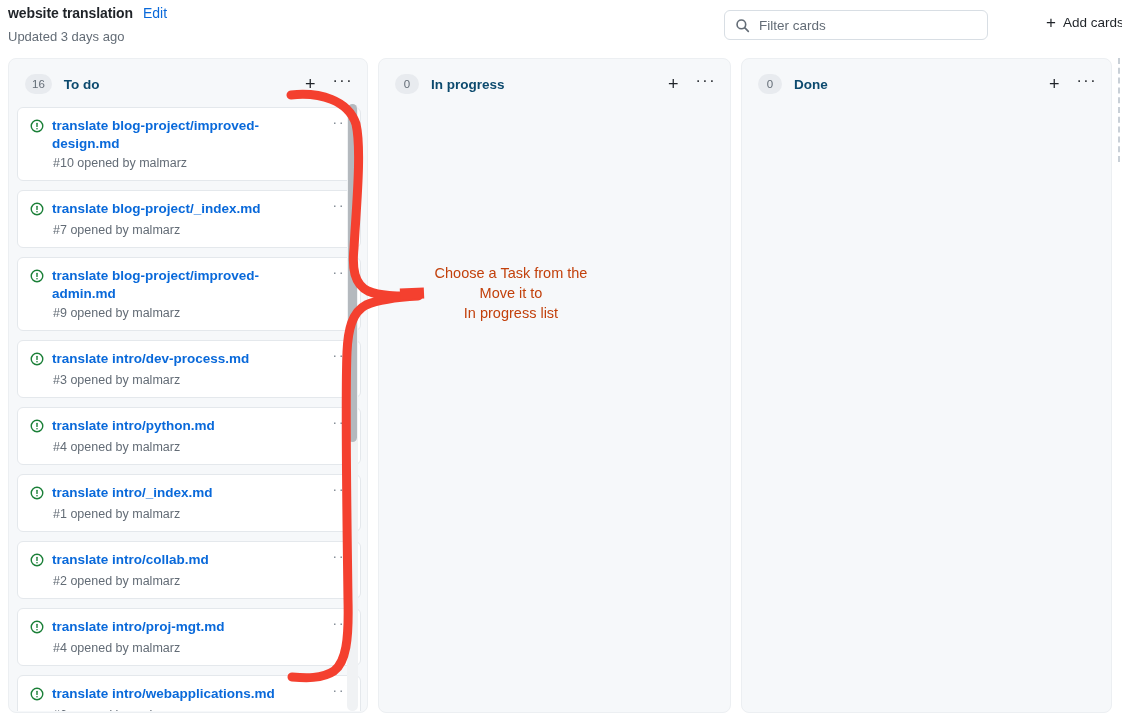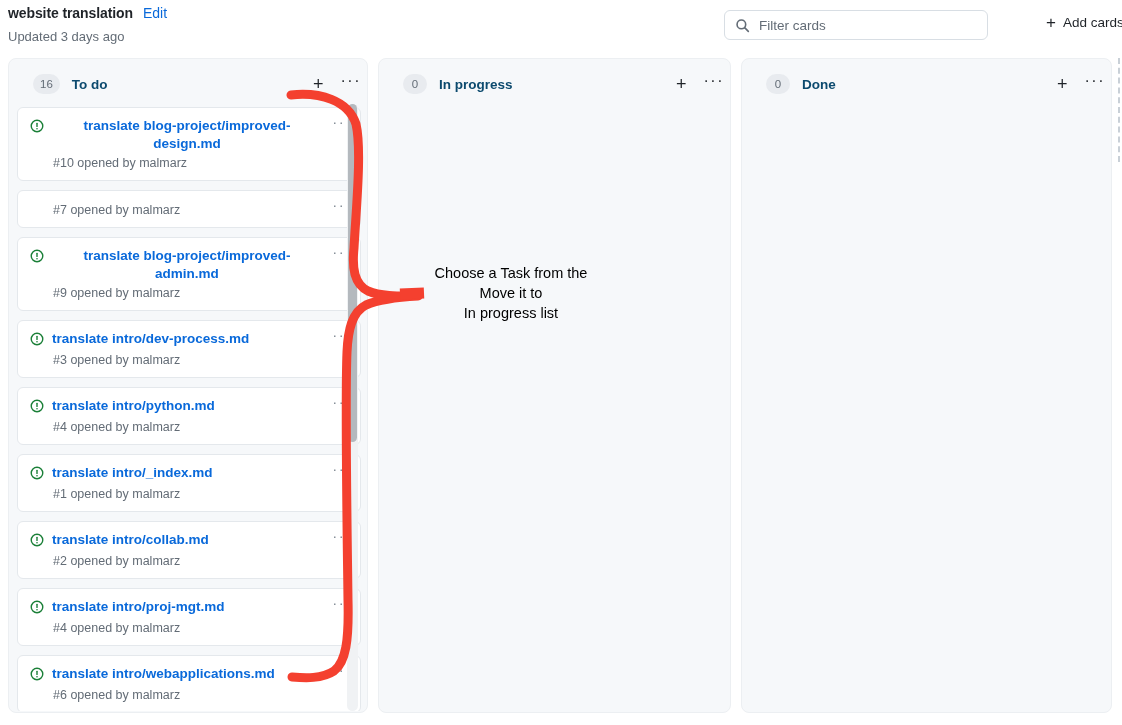--- a/index.html
+++ b/index.html
@@ -59,21 +59,21 @@
     position: absolute; top: 0;
     background: #f6f8fa;
     border: 1px solid #eceff2;
     border-radius: 8px;
   }
   .col-todo     { left: 8px;   width: 360px; height: 655px; }
   .col-progress { left: 378px; width: 353px; height: 655px; }
   .col-done     { left: 741px; width: 371px; height: 655px; }
 
   .col-header {
-    position: absolute; left: 8px; top: 0; width: 100%; height: 50px;
+    position: absolute; left: 0; top: 0; width: 100%; height: 50px;
     display: flex; align-items: center; padding: 0 14px 0 16px;
   }
   .count-badge {
     min-width: 24px; height: 20px; padding: 0 7px;
     background: #e8ebef; border-radius: 10px;
     font-size: 11.5px; color: #636c76;
     display: flex; align-items: center; justify-content: center;
     margin-right: 12px;
   }
   .col-title {
@@ -104,21 +104,20 @@
     margin-bottom: 9px;
   }
   .card-top {
     display: flex; align-items: flex-start; gap: 8px;
   }
   .issue-icon { flex: none; margin-top: 2px; }
   .card-title {
     font-size: 13.5px; font-weight: bold; color: #0969da;
     line-height: 18px; cursor: pointer;
     padding-right: 26px;
-    text-align: center;
   }
   .card-sub {
     font-size: 12.5px; color: #636c76; margin-top: 3px; margin-left: 23px;
   }
   .card-dots {
     position: absolute; right: 8px; top: 6px;
     font-size: 15px; letter-spacing: 1.6px;
     color: #848d97; cursor: pointer; line-height: 1;
   }
 
@@ -135,21 +134,21 @@
   }
 
   
   .annotation-svg {
     position: absolute; left: 0; top: 0; width: 1122px; height: 725px;
     pointer-events: none;
   }
   .annot-text {
     position: absolute; left: 405px; top: 263px;
     width: 212px; text-align: center;
-    color: #000000; font-size: 14.5px; line-height: 20px;
+    color: #c2410c; font-size: 14.5px; line-height: 20px;
   }
 
   
   .col-ghost {
     position: absolute; left: 1118px; top: 0;
     width: 40px; height: 104px;
     border-left: 2px dashed #c9d0d7;
   }
 </style>
 </head>
@@ -201,20 +200,30 @@
                 <circle cx="8" cy="11.1" r="0.95" fill="#1a7f37"></circle>
               </svg>
           </span>
           <span class="card-title">translate blog-project/improved-design.md</span>
         </div>
         <div class="card-sub">#10 opened by malmarz</div>
         <span class="card-dots">···</span>
       </div>
 
       <div class="card">
+        <div class="card-top">
+          <span class="issue-icon">
+            <svg width="14" height="14" viewBox="0 0 16 16">
+                <circle cx="8" cy="8" r="6.6" fill="none" stroke="#1a7f37" stroke-width="1.6"></circle>
+                <rect x="7.2" y="4.2" width="1.6" height="5" rx="0.7" fill="#1a7f37"></rect>
+                <circle cx="8" cy="11.1" r="0.95" fill="#1a7f37"></circle>
+              </svg>
+          </span>
+          <span class="card-title">translate blog-project/_index.md</span>
+        </div>
         <div class="card-sub">#7 opened by malmarz</div>
         <span class="card-dots">···</span>
       </div>
 
       <div class="card">
         <div class="card-top">
           <span class="issue-icon">
             <svg width="14" height="14" viewBox="0 0 16 16">
                 <circle cx="8" cy="8" r="6.6" fill="none" stroke="#1a7f37" stroke-width="1.6"></circle>
                 <rect x="7.2" y="4.2" width="1.6" height="5" rx="0.7" fill="#1a7f37"></rect>

